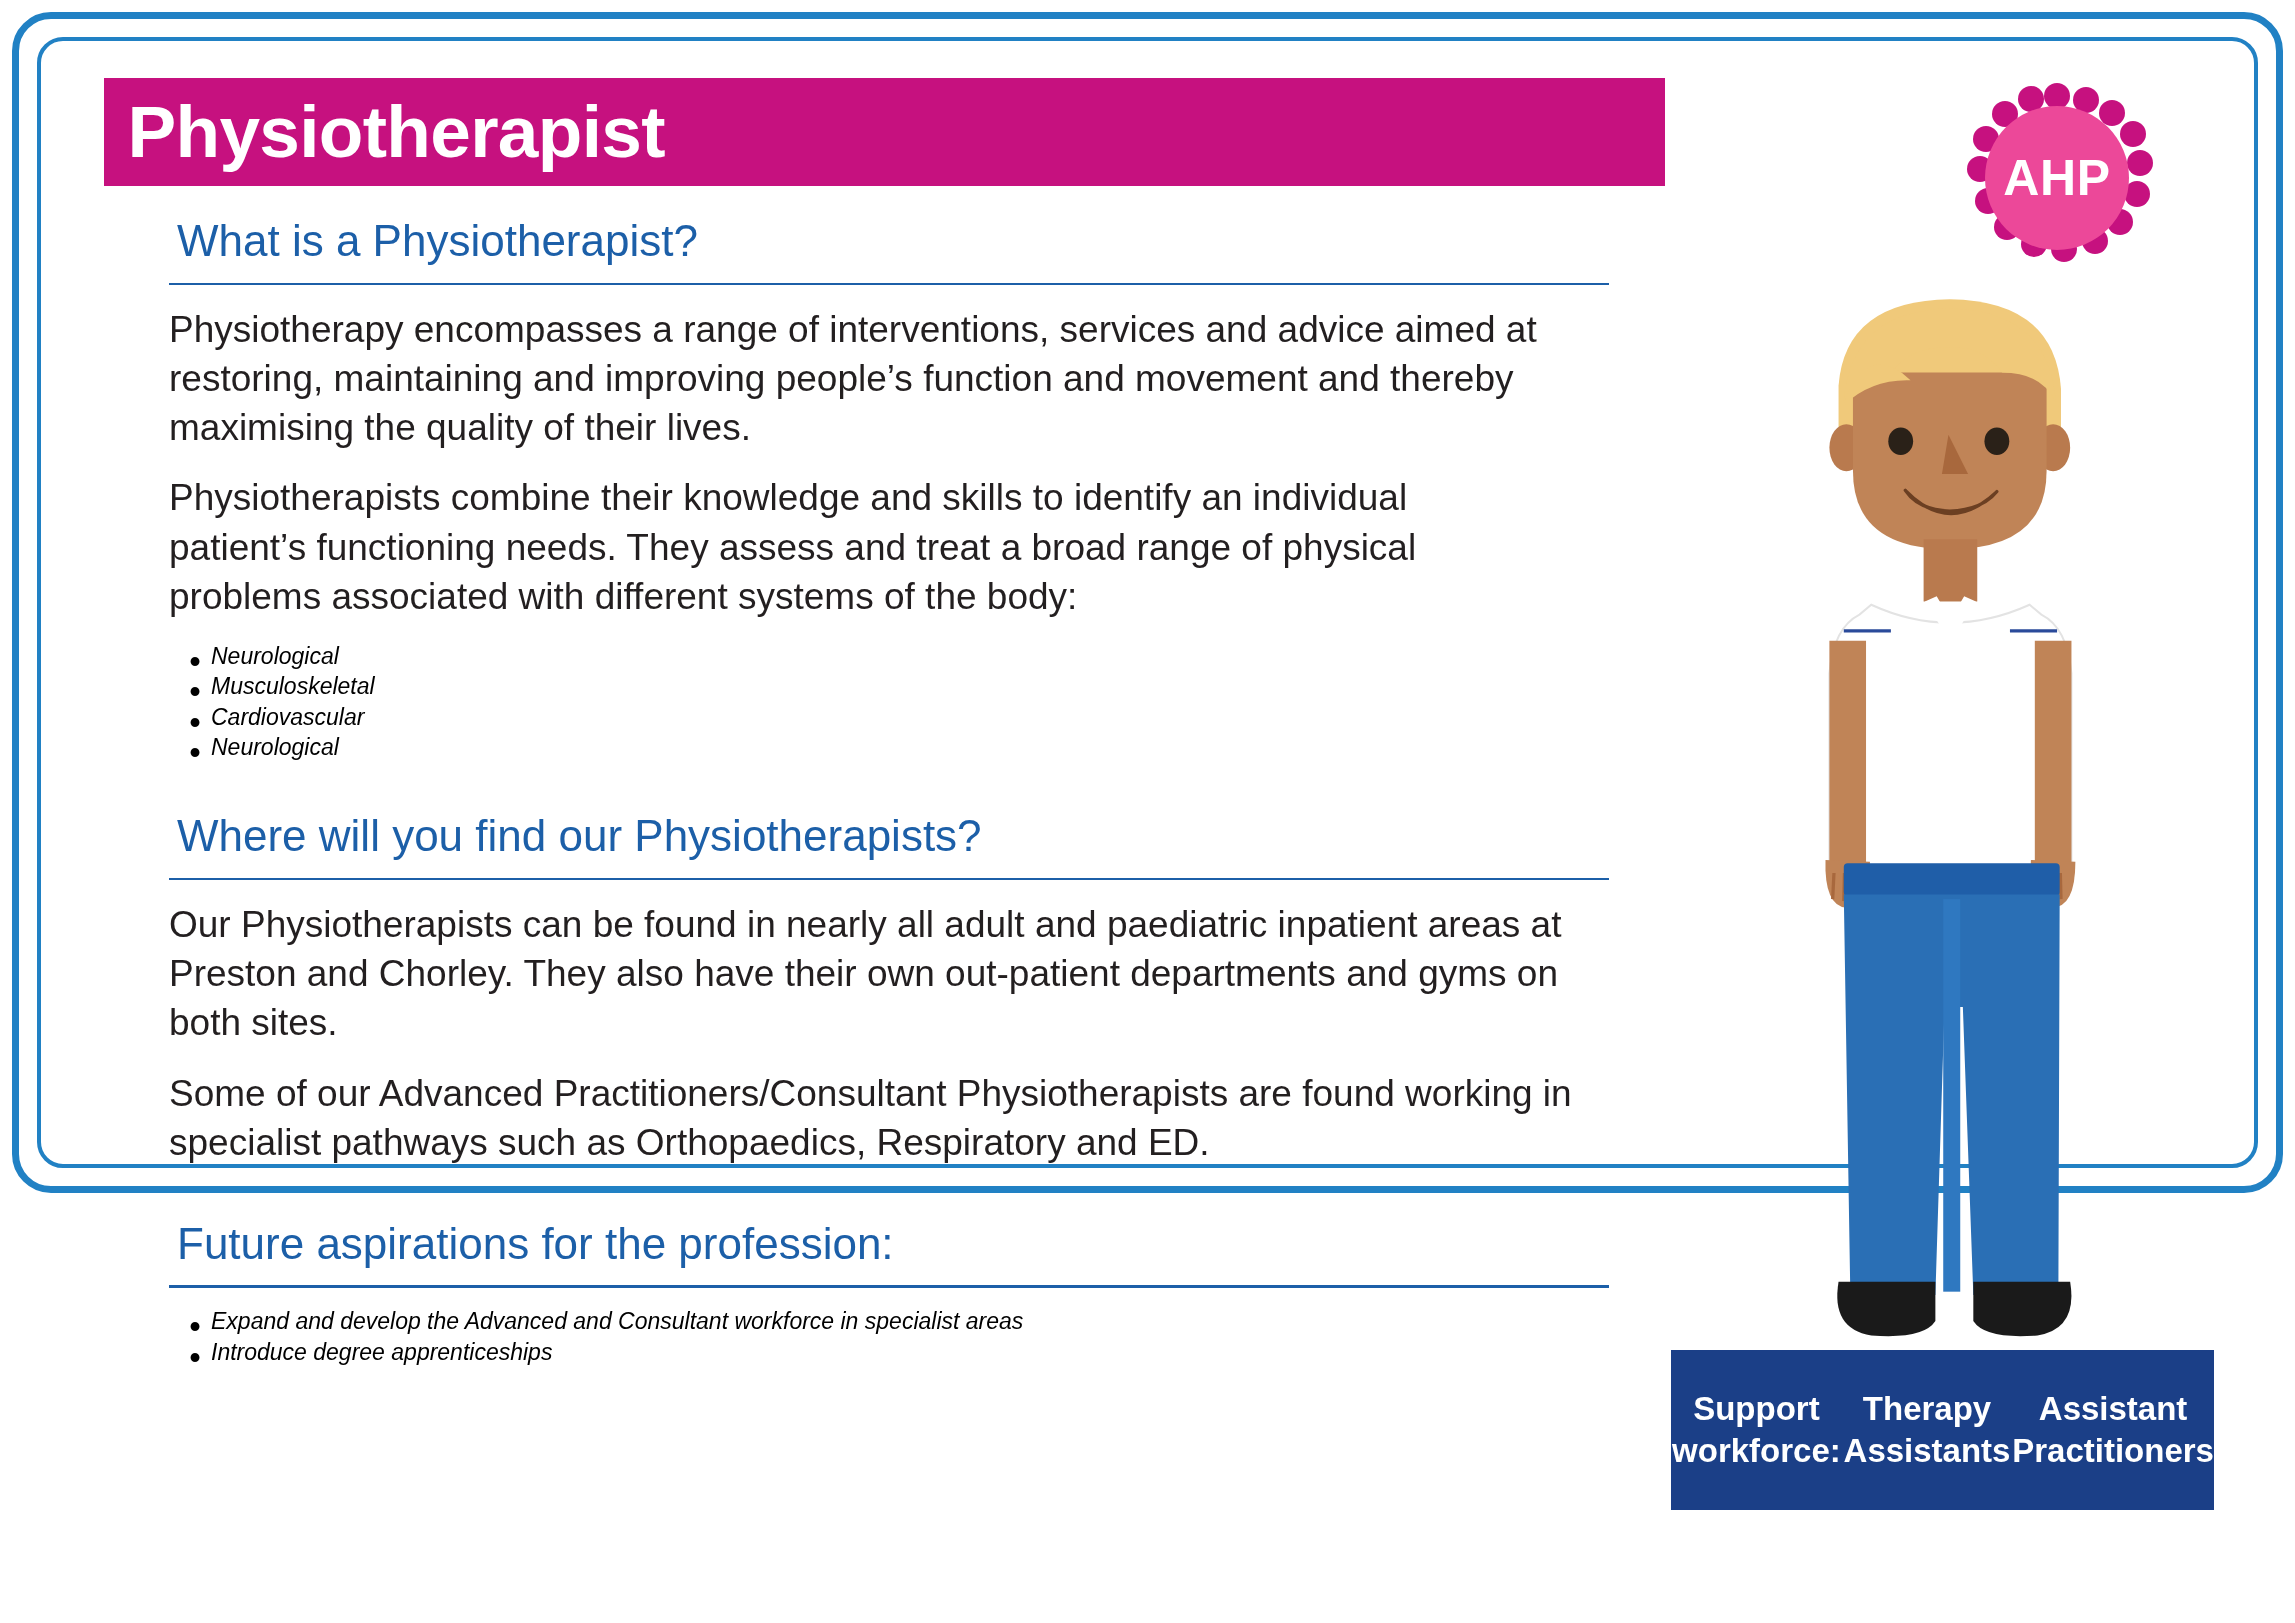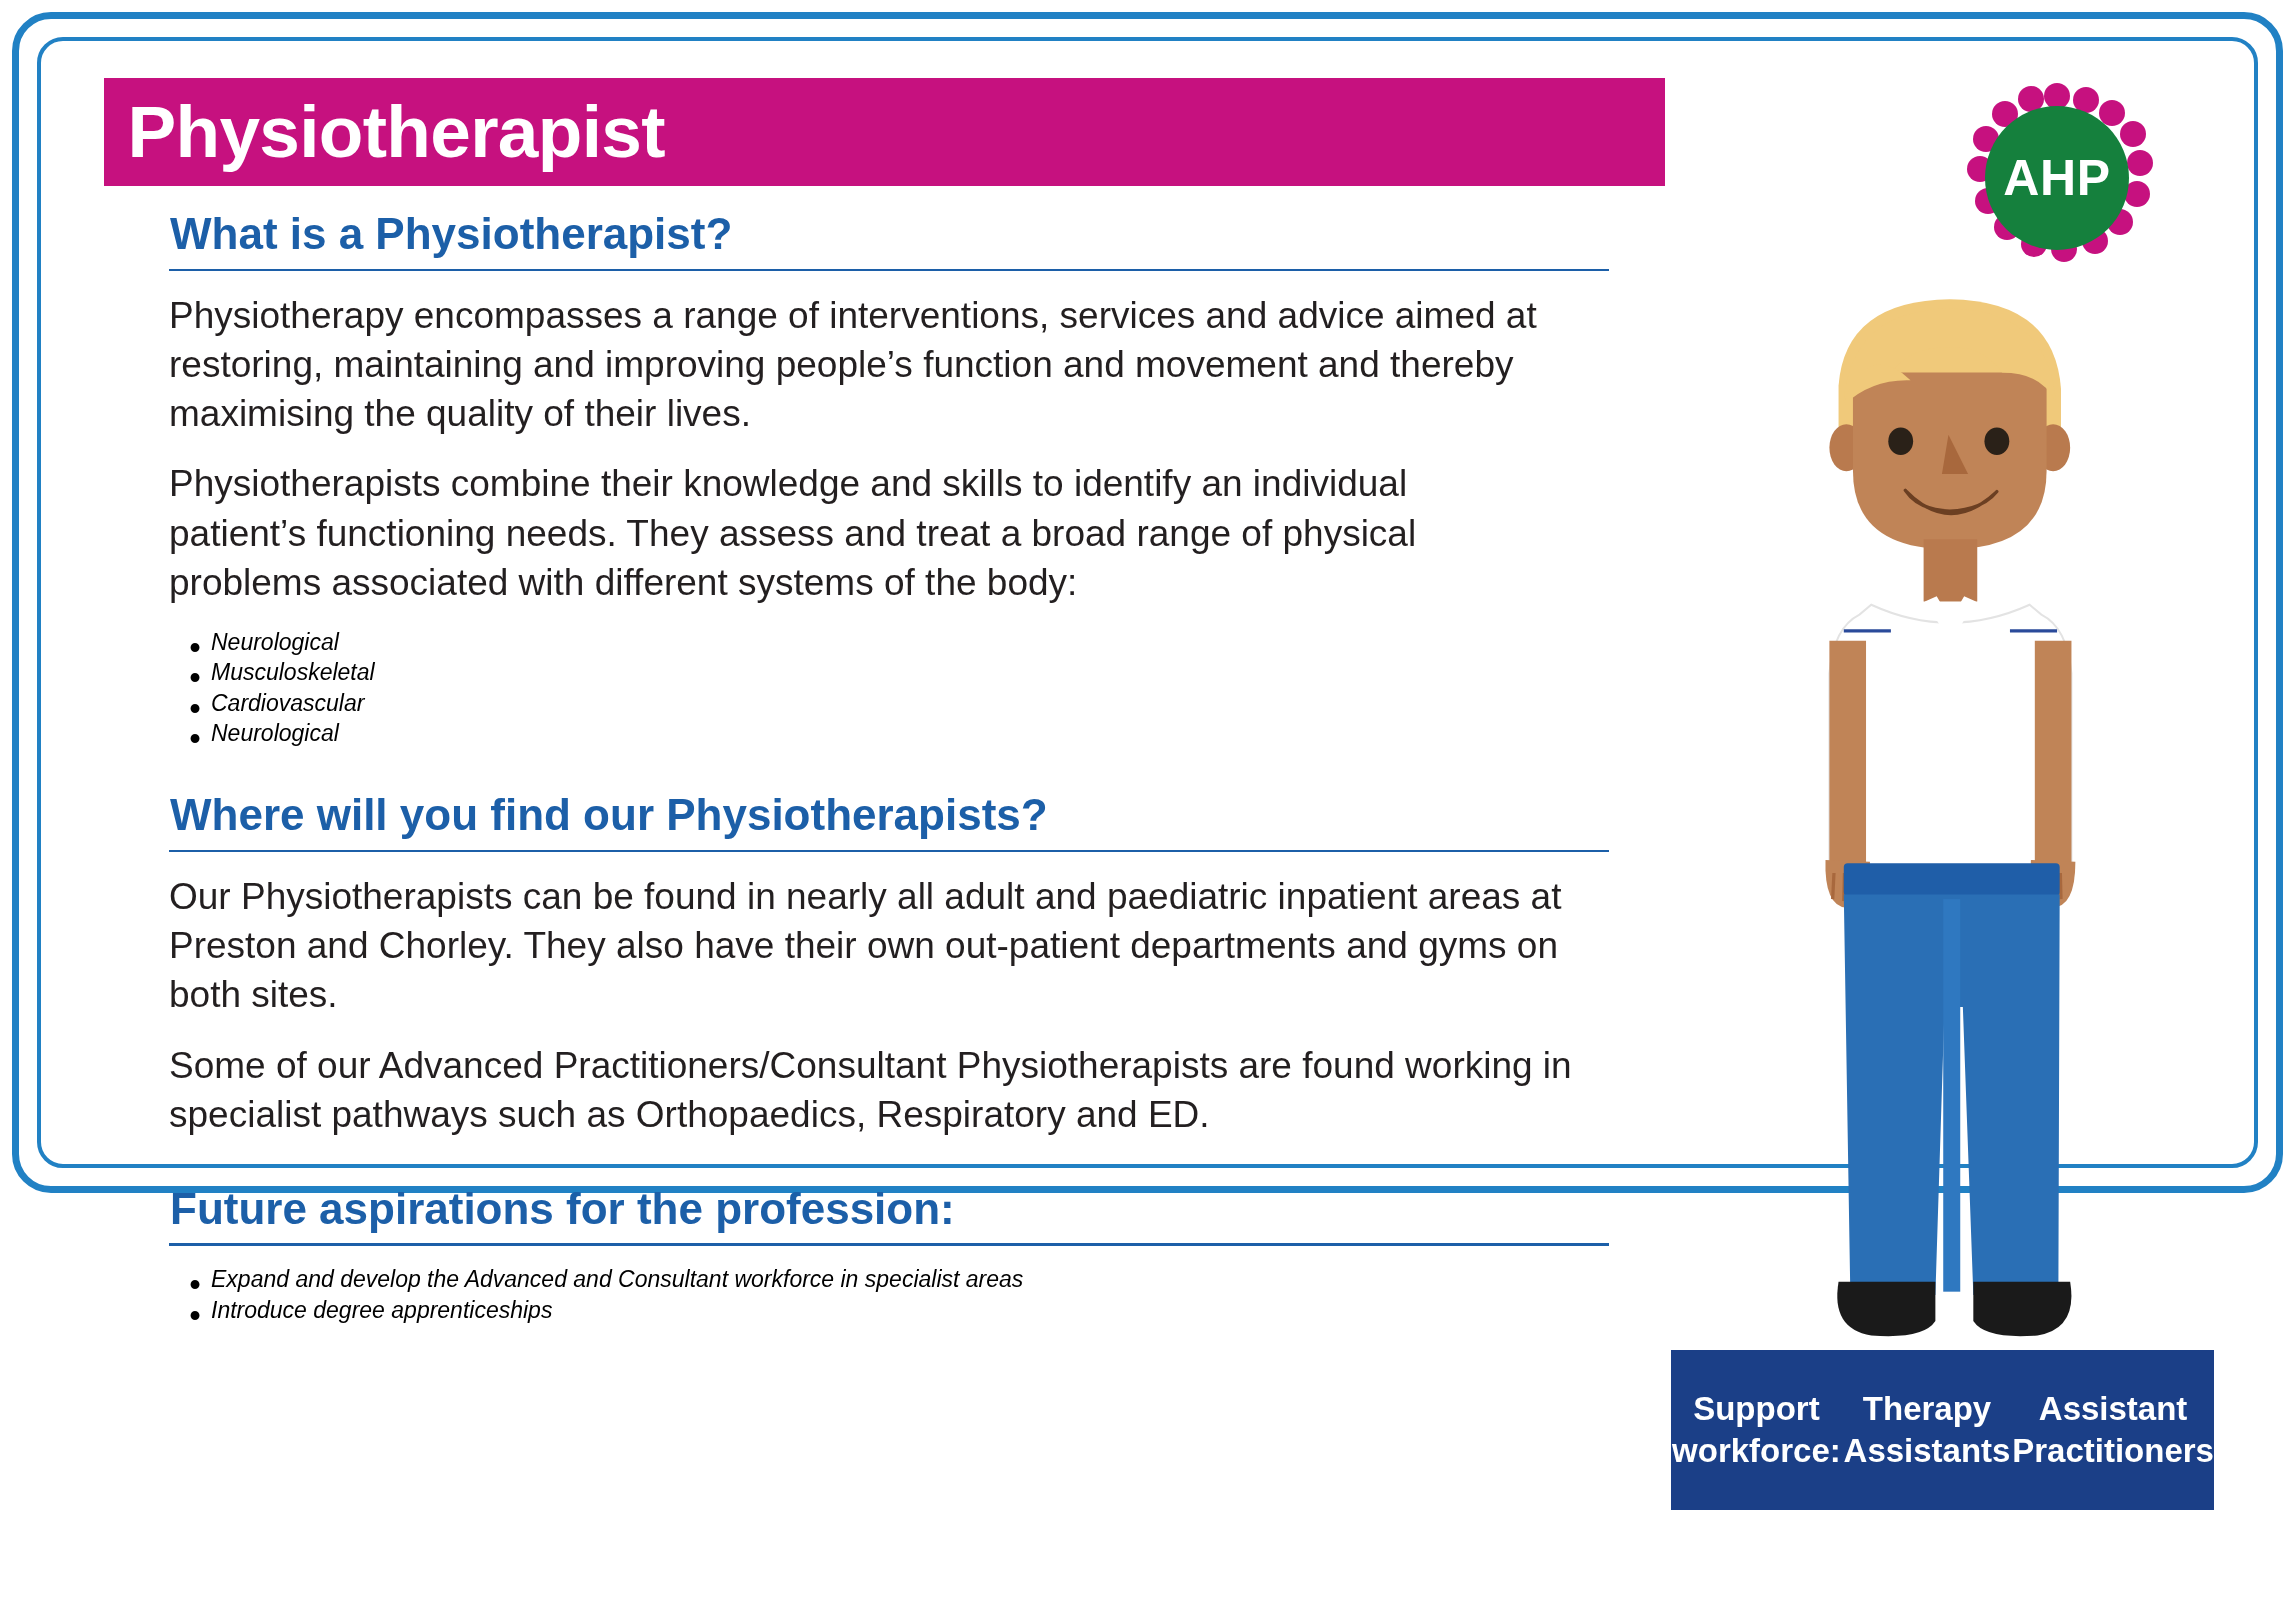--- a/index.html
+++ b/index.html
@@ -76,22 +76,22 @@
   .left-col {
     position: absolute;
     left: 39px;
     top: 151px;
     width: 1564px;
   }
 
   h2.section-heading {
     color: #1c5fa8;
     font-size: 44px;
-    font-weight: bold;
-    margin: 1px;
+    font-weight: normal;
+    margin: 8px;
     padding: 0 0 9.2px 65px;
     line-height: 1.1;
   }
   .heading-rule {
     height: 2.6px;
     background: #1c5fa8;
     margin: 0 0 19.6px 65px;
     width: 1440px;
   }
 
@@ -139,21 +139,21 @@
     width: 190px;
     height: 190px;
   }
   .ahp-logo .disc {
     position: absolute;
     left: 23px;
     top: 23px;
     width: 144px;
     height: 144px;
     border-radius: 50%;
-    background: #15803d;
+    background: #ec4899;
     display: flex;
     align-items: center;
     justify-content: center;
   }
   .ahp-logo .disc span {
     color: #ffffff;
     font-size: 50px;
     font-weight: bold;
     letter-spacing: 0.7px;
   }

